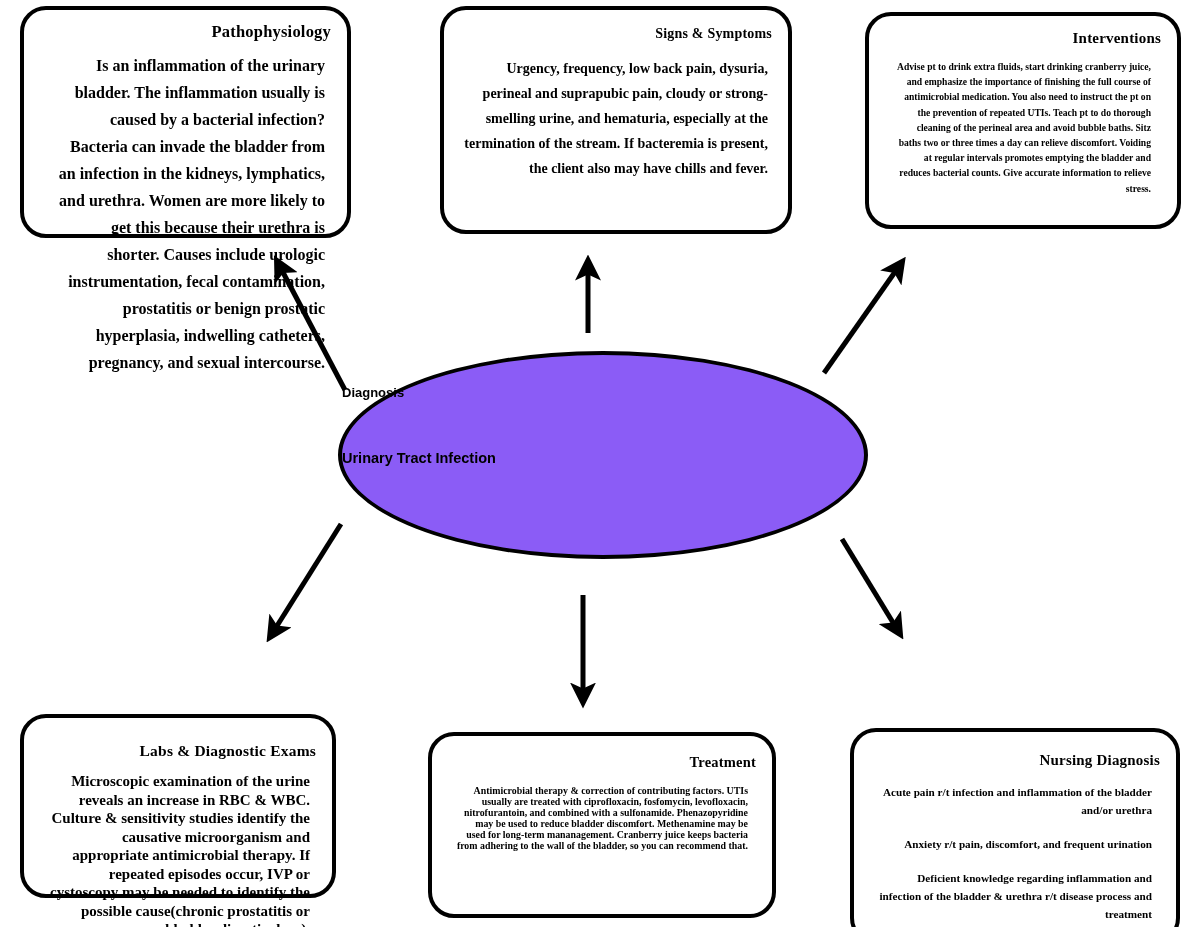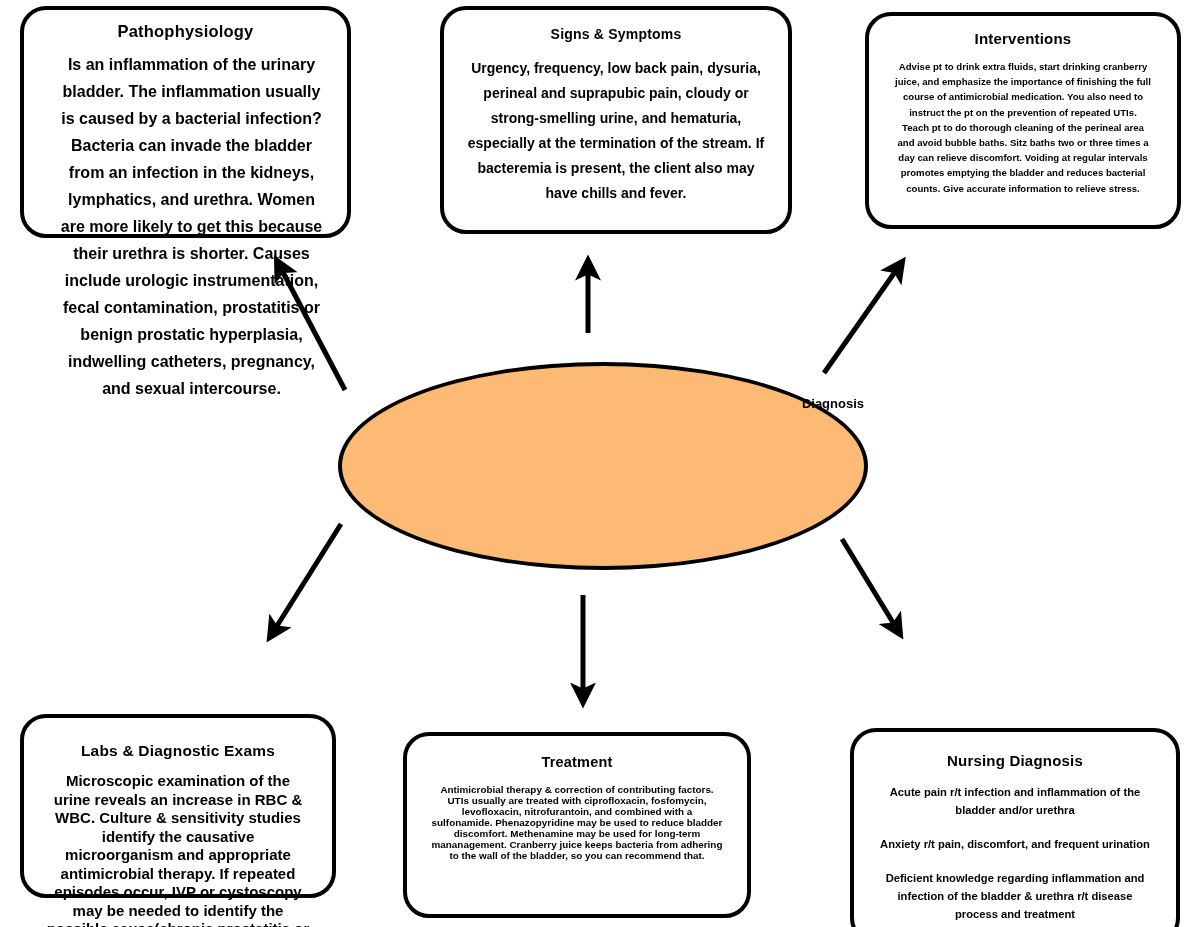--- a/index.html
+++ b/index.html
@@ -27,21 +27,22 @@
     height: 927px;
     pointer-events: none;
   }
   .node-box {
     position: absolute;
     box-sizing: border-box;
     background: #ffffff;
     border: 4px solid #000000;
     border-radius: 26px;
     padding: 10px 16px 10px 16px;
-    text-align: center;
+    text-align: right;
+    font-family: Liberation Serif, serif;
   }
   .node-title {
     font-weight: bold;
     letter-spacing: 0.2px;
     margin: 0 0 10px 0;
   }
   .node-body {
     margin: 0;
     font-weight: bold;
   }
@@ -76,27 +77,27 @@
     left: 865px; top: 12px;
     width: 316px; height: 217px;
     padding-top: 14px;
   }
   #box-interventions .node-title { font-size: 15px; margin-bottom: 12px; }
   #box-interventions .node-body  { font-size: 9.6px; line-height: 15.2px; padding: 0 10px; }
 
   
   #node-center {
     position: absolute;
-    left: 338px; top: 362px;
+    left: 338px; top: 351px;
     width: 530px; height: 208px;
     box-sizing: border-box;
     border: 4px solid #000000;
     border-radius: 50%;
-    background: #fdba74;
-    text-align: right;
+    background: #8b5cf6;
+    text-align: left;
   }
   #node-center .center-kind {
     position: absolute;
     left: 0; right: 0;
     top: 30px;
     font-size: 13px;
     font-weight: bold;
   }
   #node-center .center-label {
     position: absolute;
@@ -110,21 +111,21 @@
   #box-labs {
     left: 20px; top: 714px;
     width: 316px; height: 184px;
     padding-top: 24px;
   }
   #box-labs .node-title { font-size: 15.5px; margin-bottom: 12px; }
   #box-labs .node-body  { font-size: 15px; line-height: 18.5px; padding: 0 6px; }
 
   
   #box-treatment {
-    left: 403px; top: 732px;
+    left: 428px; top: 732px;
     width: 348px; height: 186px;
     padding-top: 18px;
   }
   #box-treatment .node-title { font-size: 14.5px; margin-bottom: 14px; }
   #box-treatment .node-body  { font-size: 9.9px; line-height: 11px; padding: 0 8px; }
 
   
   #box-nursing {
     left: 850px; top: 728px;
     width: 330px; height: 216px;
@@ -175,20 +176,21 @@
 
   <div class="node-box" id="box-interventions">
     <div class="node-title">Interventions</div>
     <div class="node-body">
       <p>Advise pt to drink extra fluids, start drinking cranberry juice, and emphasize the importance of finishing the full course of antimicrobial medication. You also need to instruct the pt on the prevention of repeated UTIs. Teach pt to do thorough cleaning of the perineal area and avoid bubble baths. Sitz baths two or three times a day can relieve discomfort. Voiding at regular intervals promotes emptying the bladder and reduces bacterial counts. Give accurate information to relieve stress.</p>
     </div>
   </div>
 
   <div id="node-center">
     <div class="center-kind">Diagnosis</div>
+    <div class="center-label">Urinary Tract Infection</div>
   </div>
 
   <div class="node-box" id="box-labs">
     <div class="node-title">Labs &amp; Diagnostic Exams</div>
     <div class="node-body">
       <p>Microscopic examination of the urine reveals an increase in RBC &amp; WBC. Culture &amp; sensitivity studies identify the causative microorganism and appropriate antimicrobial therapy. If repeated episodes occur, IVP or cystoscopy may be needed to identify the possible cause(chronic prostatitis or bladder diverticulum).</p>
     </div>
   </div>
 
   <div class="node-box" id="box-treatment">

